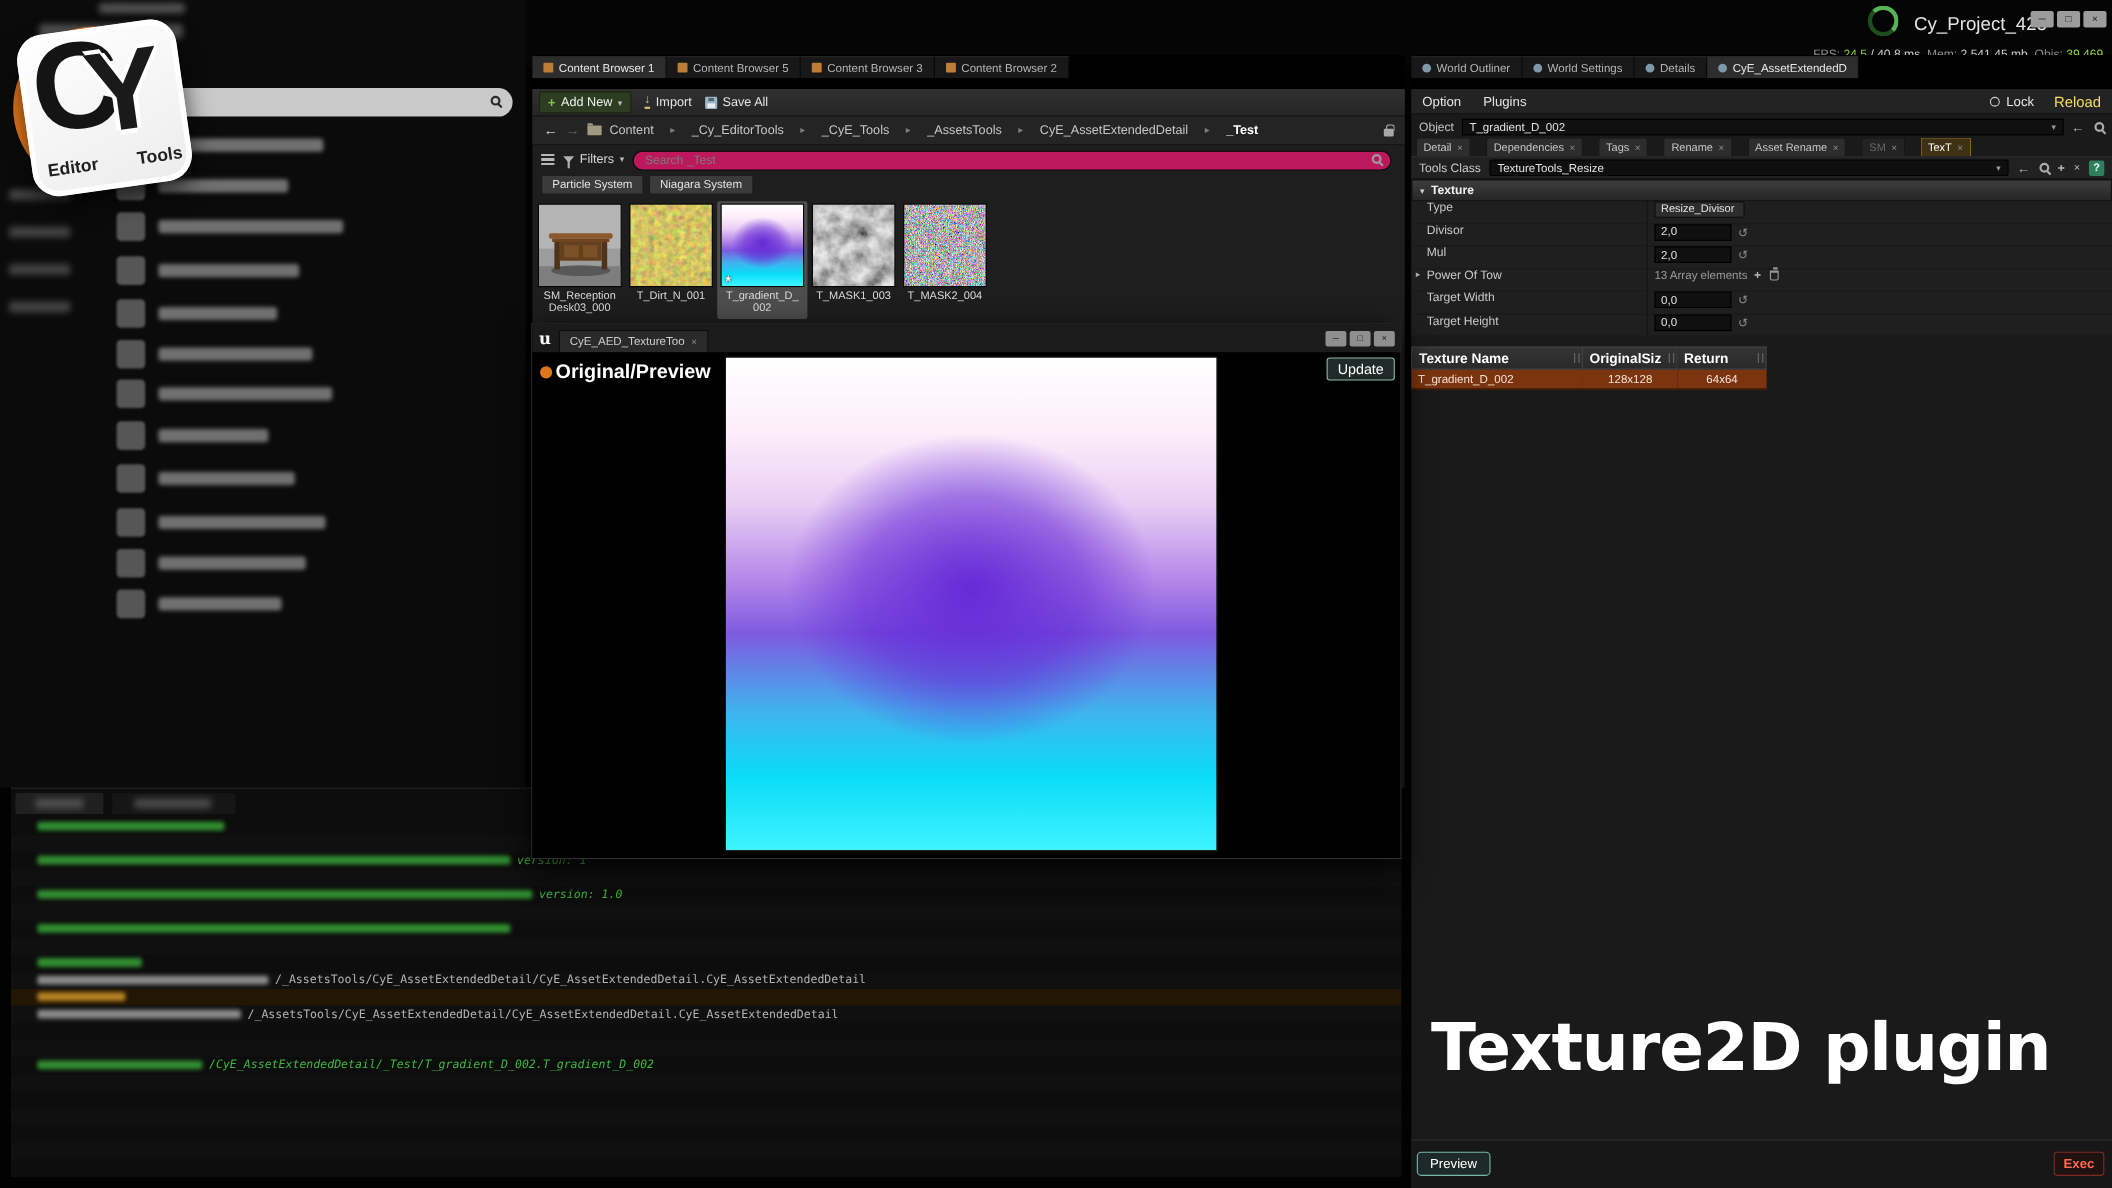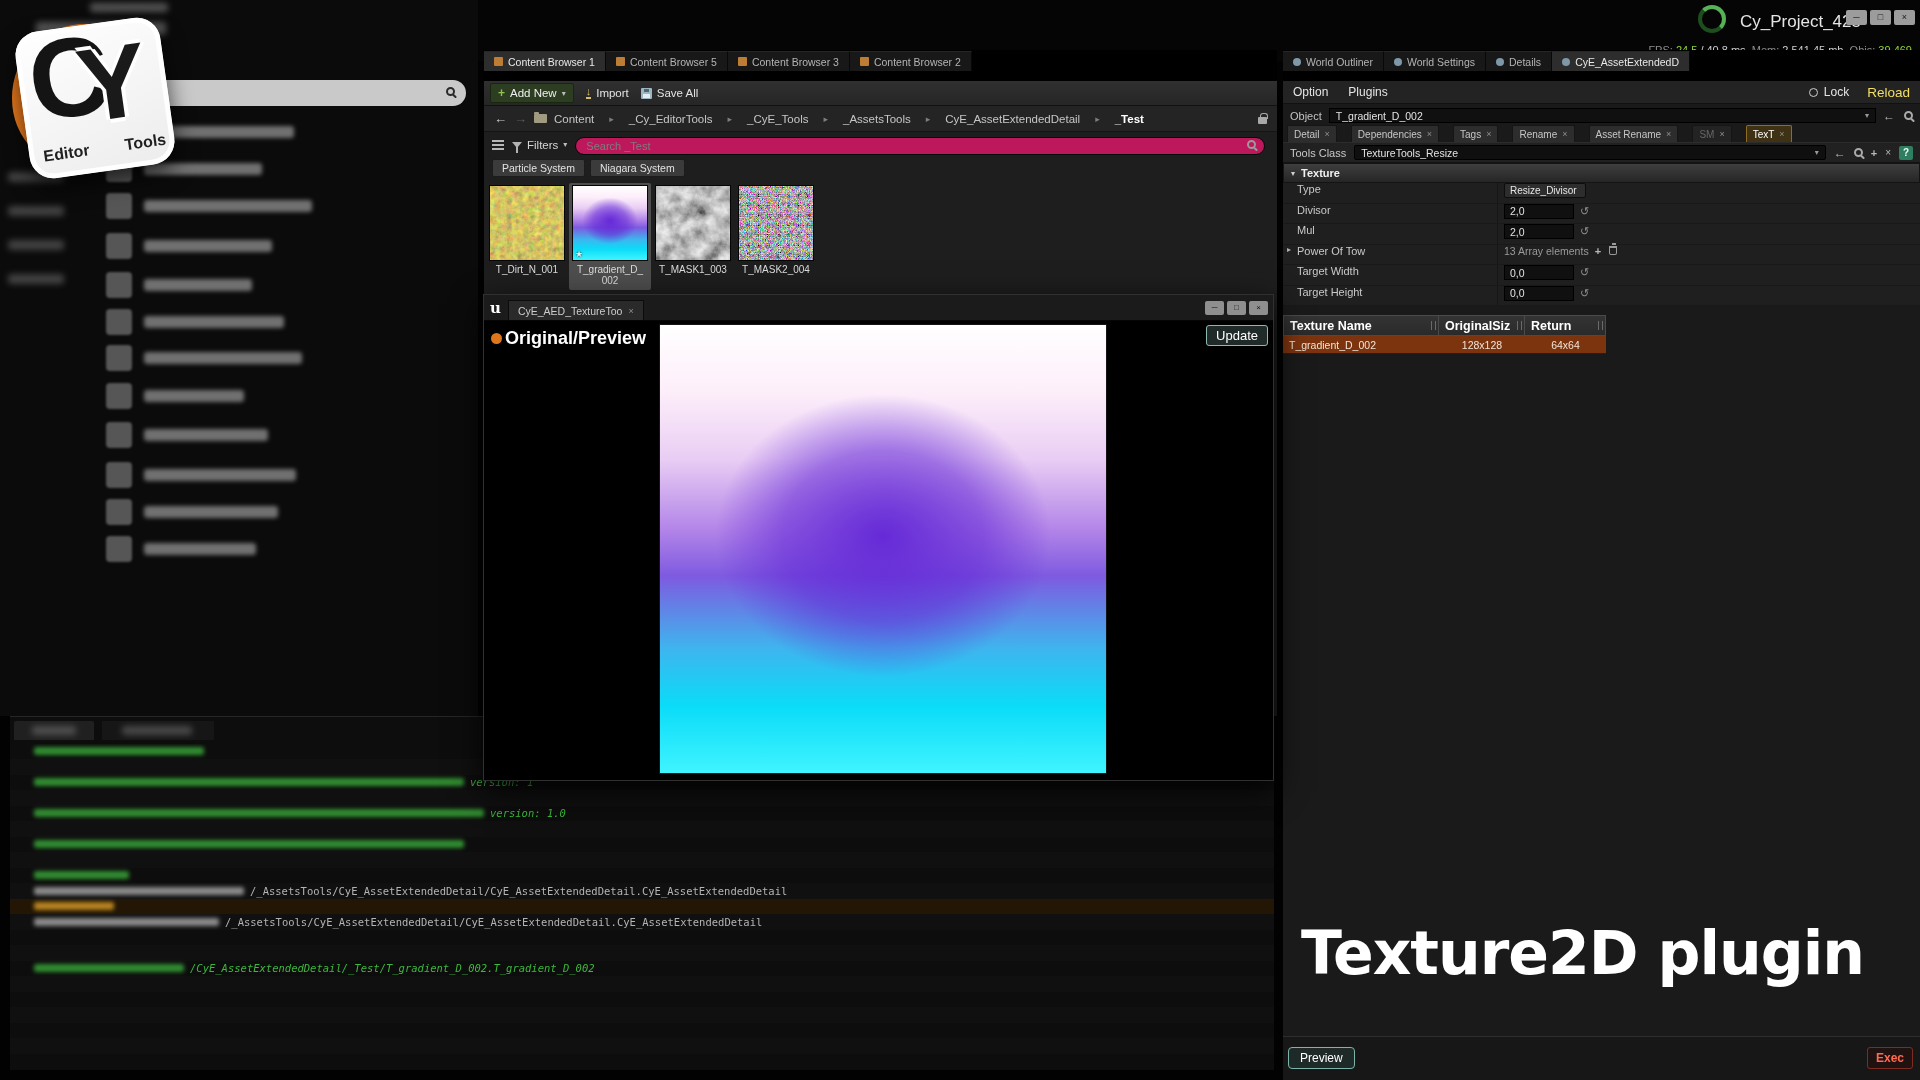--- a/index.html
+++ b/index.html
@@ -490,20 +490,38 @@
         <span class="icon-mag search-mag"></span>
       </div>
     </div>
     <div class="cb-chips" id="chip-row">
         <span class="chip">Particle System</span>
         <span class="chip">Niagara System</span>
       </div>
     <div class="cb-grid" id="cb-grid">
         <div class="asset">
     <div class="thumb">
+            <svg width="76" height="76" viewBox="0 0 76 76">
+              <rect width="76" height="76" fill="#9c9c9c"></rect>
+              <rect width="76" height="40" fill="#b4b4b4"></rect>
+              <rect y="56" width="76" height="20" fill="#7e7e7e"></rect>
+              <ellipse cx="38" cy="60" rx="27" ry="5" fill="rgba(0,0,0,0.3)"></ellipse>
+              <rect x="9" y="26" width="58" height="5" rx="2" fill="#8a5a2e"></rect>
+              <rect x="12" y="31" width="52" height="3" fill="#6f451f"></rect>
+              <rect x="14" y="34" width="5" height="25" fill="#4e331a"></rect>
+              <rect x="57" y="34" width="5" height="25" fill="#4e331a"></rect>
+              <rect x="19" y="34" width="38" height="17" fill="#63401e"></rect>
+              <rect x="23" y="37" width="13" height="11" fill="#7d5128"></rect>
+              <rect x="40" y="37" width="13" height="11" fill="#7d5128"></rect>
+            </svg>
+          </div>
+    <div class="asset-label">SM_Reception Desk03_000</div>
+  </div>
+        <div class="asset">
+    <div class="thumb">
             <svg width="76" height="76">
               <rect width="76" height="76" fill="#888" filter="url(#f-dirt)"></rect>
             </svg>
           </div>
     <div class="asset-label">T_Dirt_N_001</div>
   </div>
         <div class="asset selected">
     <div class="thumb">
             <div class="grad-fill"></div>
             <span class="thumb-star">★</span>

